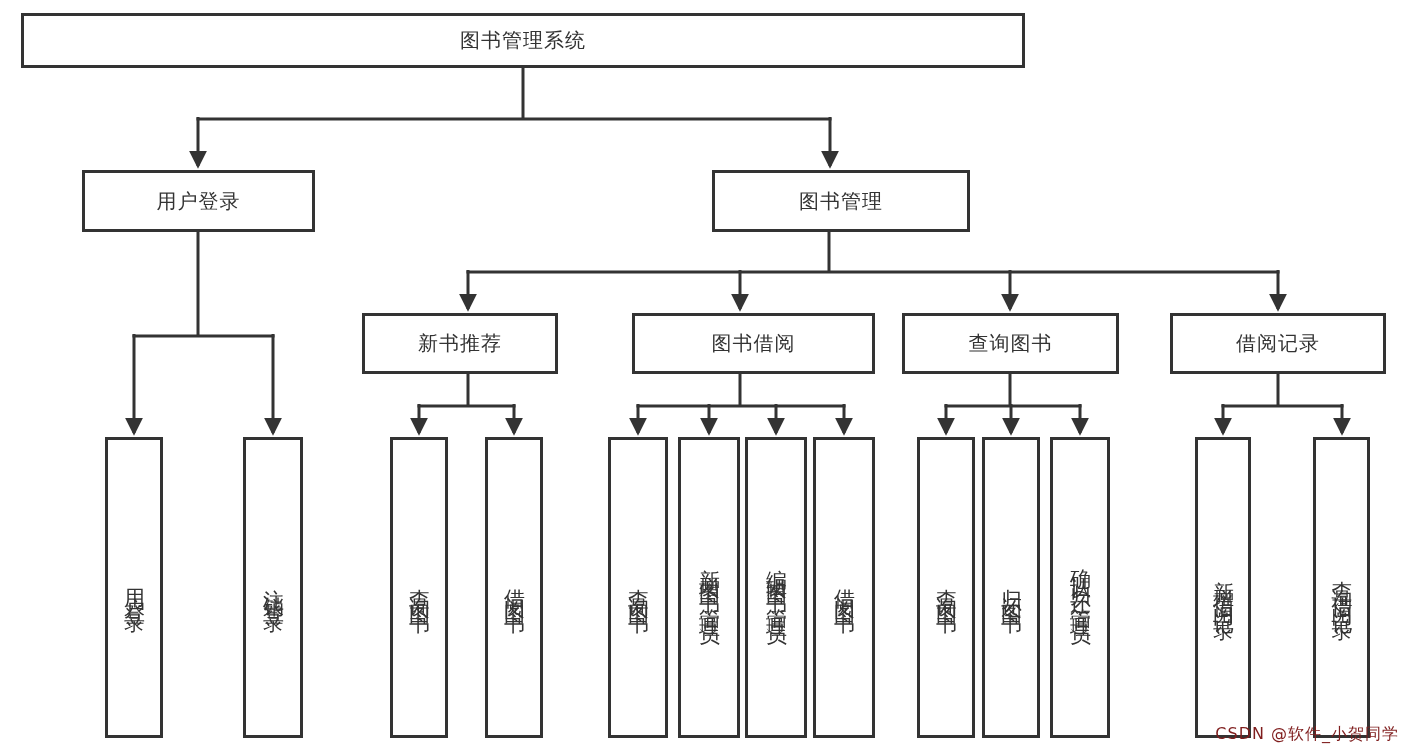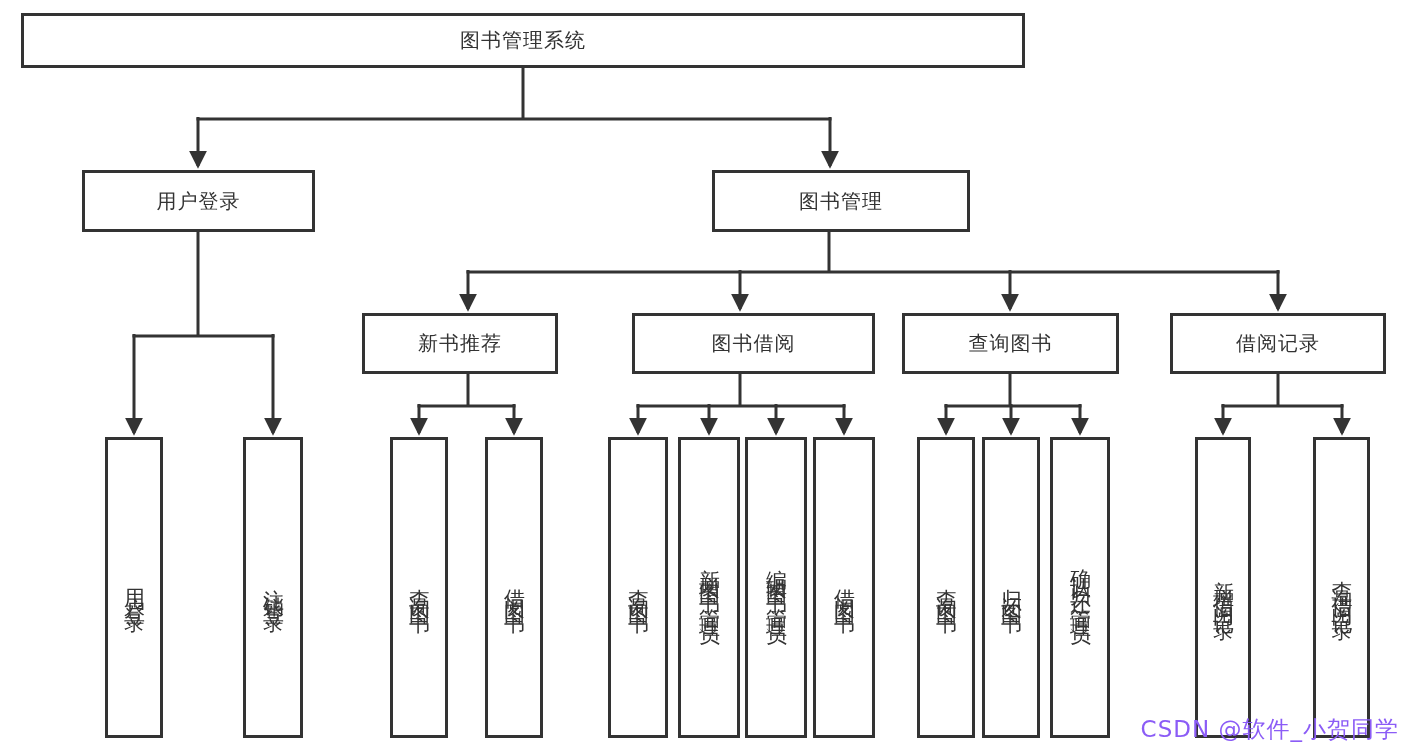--- a/index.html
+++ b/index.html
@@ -31,22 +31,22 @@
     writing-mode:vertical-rl;
     font-size:21px;
     letter-spacing:8px;
     line-height:1;
     color:#333333;
   }
   .watermark{
     position:absolute;
     right:6px;
     bottom:2px;
-    font-size:23px;
-    color:#8b5cf6;
+    font-size:16px;
+    color:#7f1d1d;
     letter-spacing:1px;
     white-space:nowrap;
     z-index:5;
   }
 </style>
 </head>
 <body>
 
 <div id="canvas">
 

